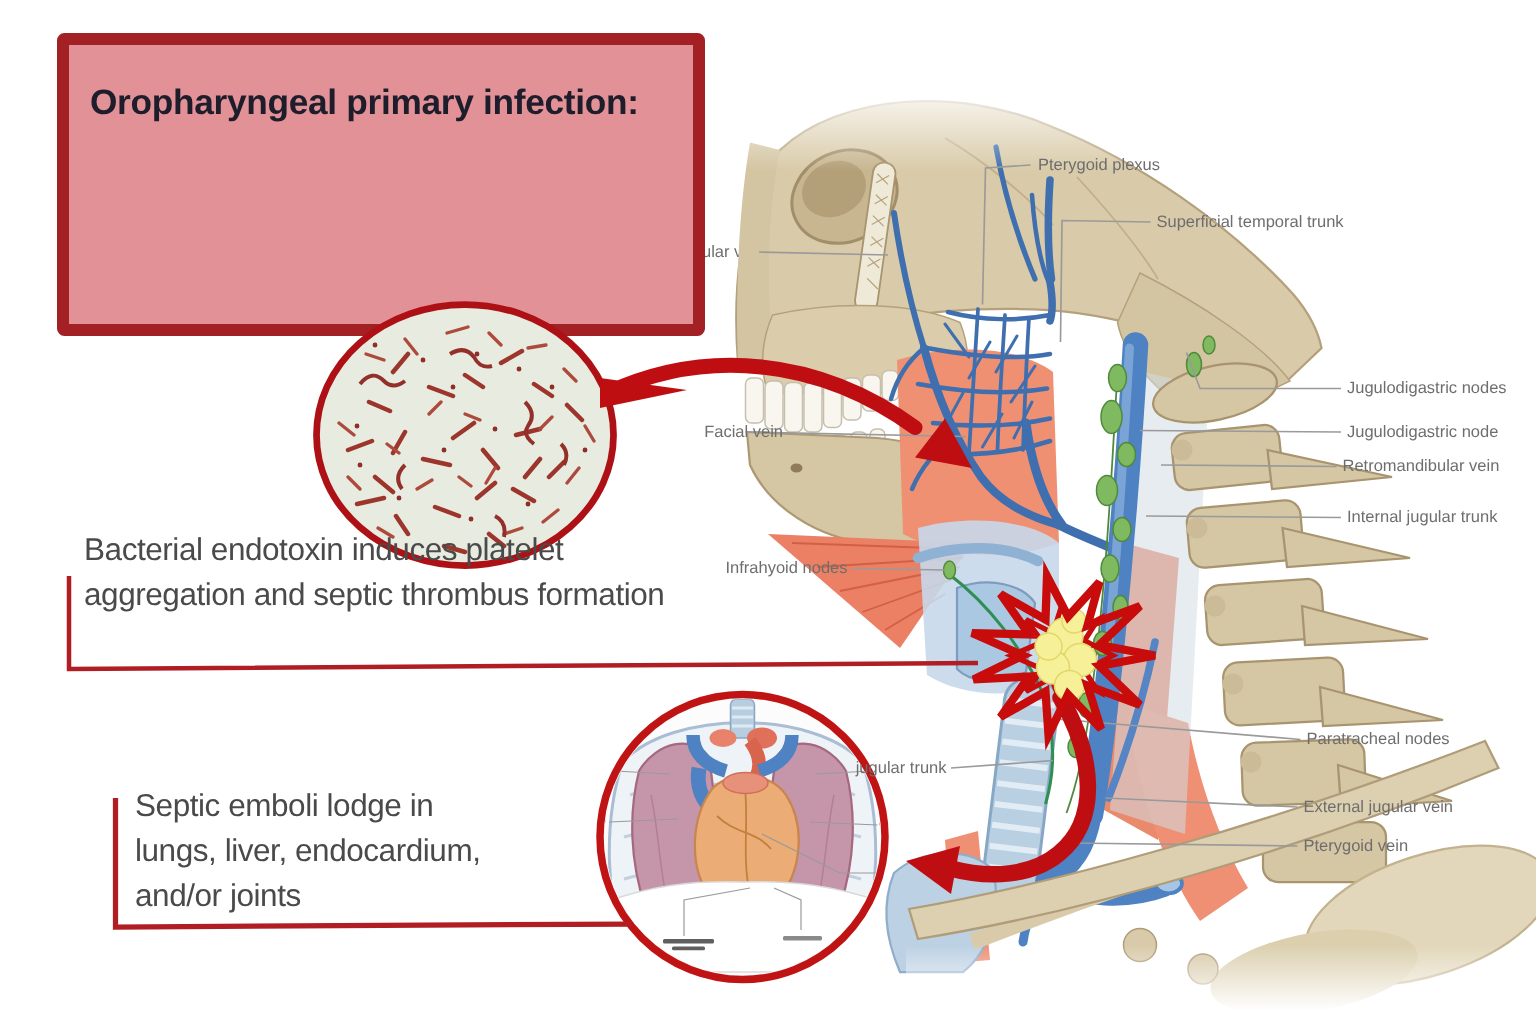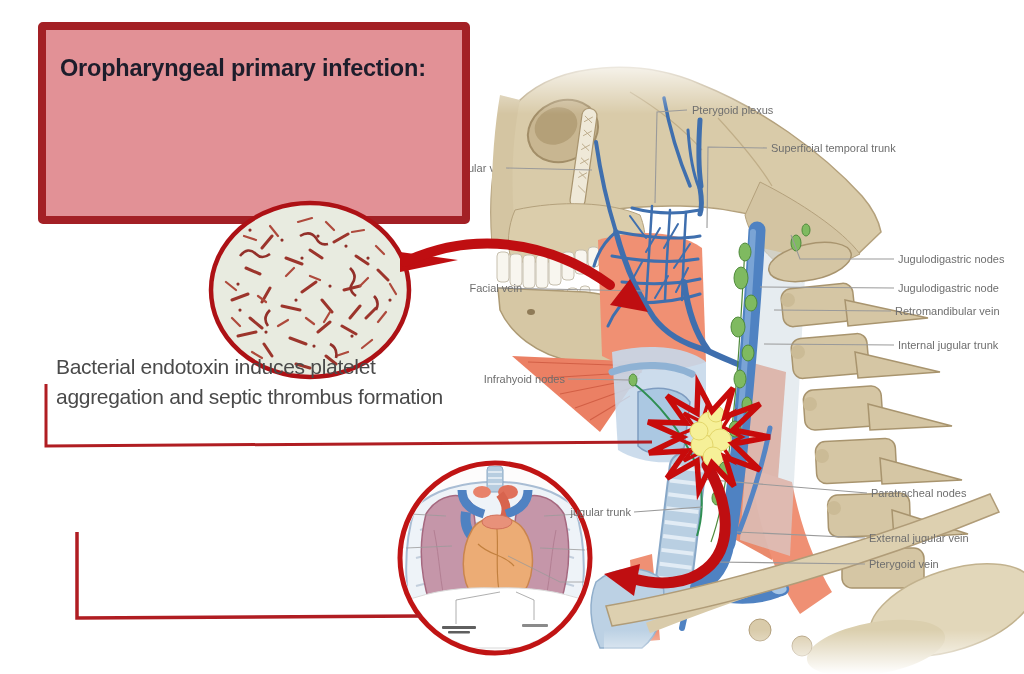--- a/index.html
+++ b/index.html
@@ -298,20 +298,23 @@
           <circle cx="716" cy="414" r="8"></circle>
       </g>
       <polygon points="770,437 733,444 760,470 725,457 734,486 712,463 699,490 697,461 667,478 686,451
                        649,453 682,437 648,422 686,423 667,396 697,413 698,384 712,411 733,388 725,417
                        760,404 733,430" fill="none" stroke="#c80b0b" stroke-width="5.5" stroke-linejoin="miter"></polygon>
     </g>
   </svg>
 
   <div class="note" id="endotoxin-note">Bacterial endotoxin induces platelet
 aggregation and septic thrombus formation</div>
+  <div class="note" id="emboli-note">Septic emboli lodge in
+lungs, liver, endocardium,
+and/or joints</div>
 
   <span class="albl z0" style="left:468px;top:162px">ular vein</span>
   <span class="albl" style="right:502px;top:282px">Facial vein</span>
   <span class="albl" style="right:459px;top:373px">Infrahyoid nodes</span>
   <span class="albl" style="right:393px;top:506px">jugular trunk</span>
   <span class="albl" style="left:692px;top:104px">Pterygoid plexus</span>
   <span class="albl" style="left:771px;top:142px">Superficial temporal trunk</span>
   <span class="albl" style="left:898px;top:253px">Jugulodigastric nodes</span>
   <span class="albl" style="left:898px;top:282px">Jugulodigastric node</span>
   <span class="albl" style="left:895px;top:305px">Retromandibular vein</span>

